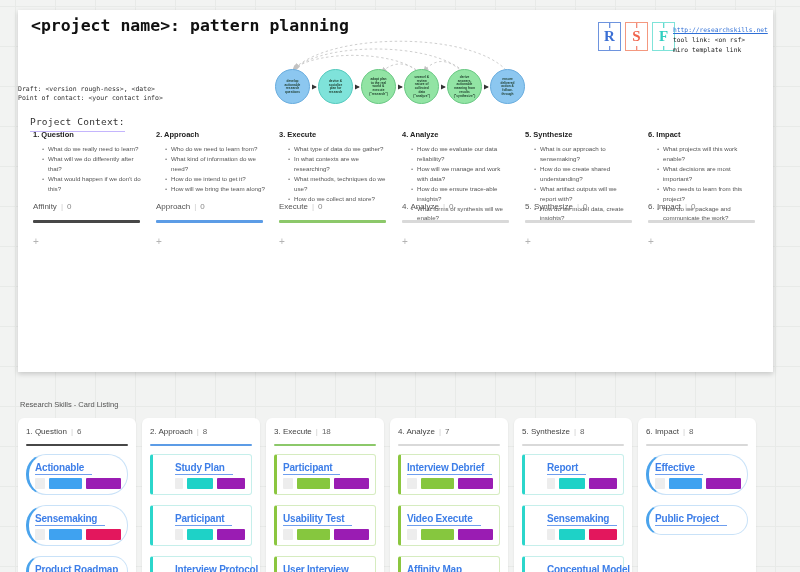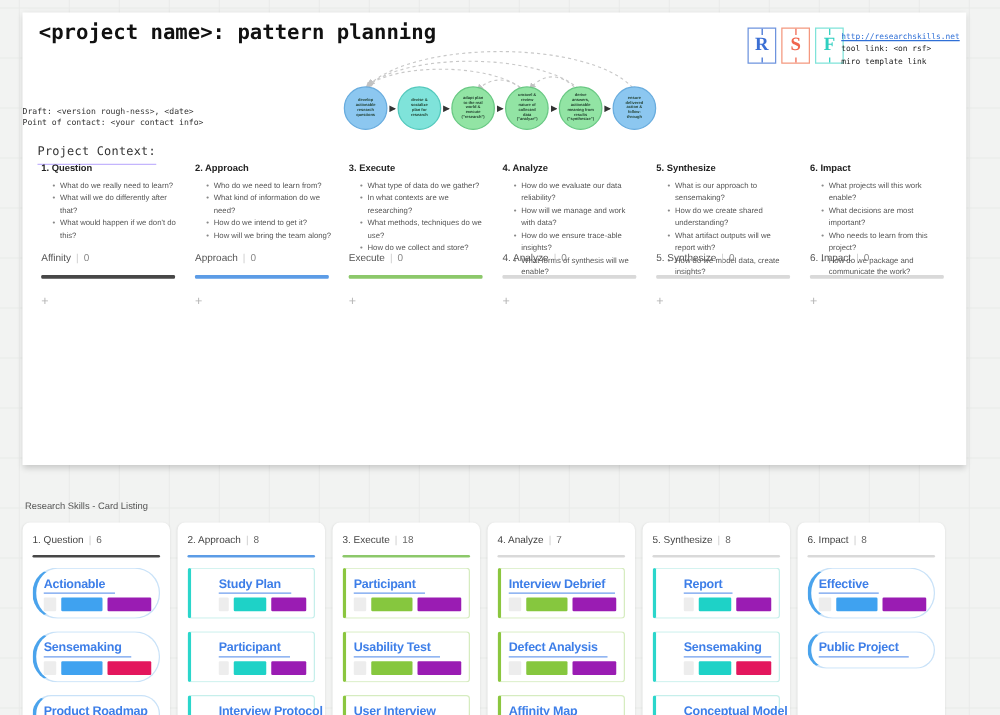--- a/index.html
+++ b/index.html
@@ -332,21 +332,21 @@
     <div class="cards">
       <div class="card">
         <span class="card-title">Interview Debrief</span>
         <div class="chiprow">
             <span class="chip" style="background: var(--chipgray);"></span>
             <span class="chip" style="background: var(--green);"></span>
             <span class="chip" style="background: var(--purple);"></span>
           </div>
       </div>
       <div class="card">
-        <span class="card-title">Defect Analysis</span>
+        <span class="card-title">Video Execute</span>
         <div class="chiprow">
             <span class="chip" style="background: var(--chipgray);"></span>
             <span class="chip" style="background: var(--green);"></span>
             <span class="chip" style="background: var(--purple);"></span>
           </div>
       </div>
       <div class="card">
         <span class="card-title">Affinity Map</span>
         
       </div>

